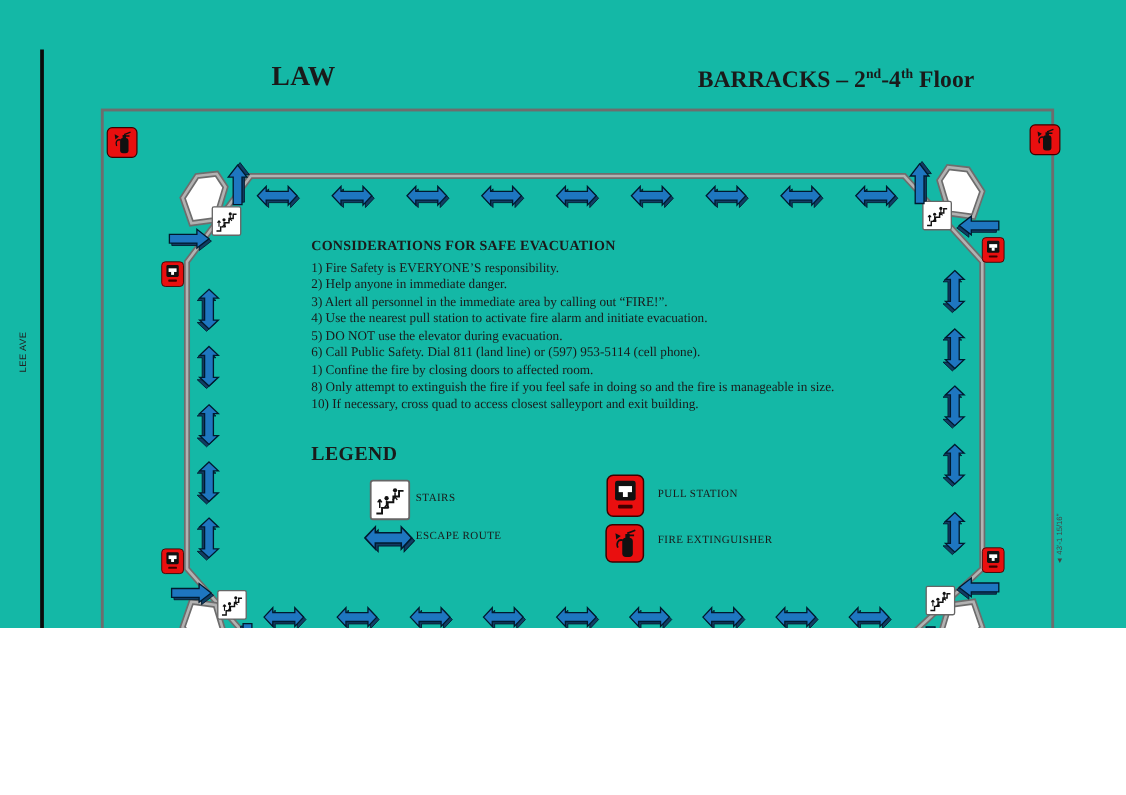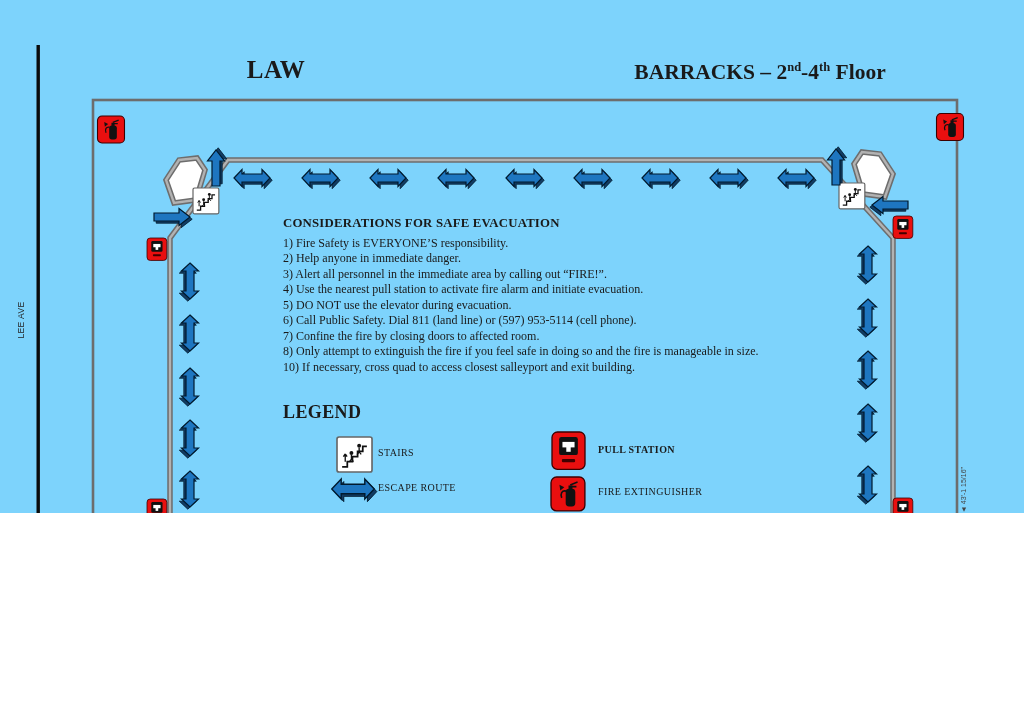--- a/index.html
+++ b/index.html
@@ -1,29 +1,29 @@
 <!DOCTYPE html>
 <html style="--c-escape_blue: #1e76c0; --c-escape_dark: #123c63; --c-alarm_red: #e90f0f; --c-wall_gray: #6d6d6d; --c-wall_light: #b2b2b2; --c-street: #0b0b0b; --c-text: #1a1a1a;"><head>
 <meta charset="utf-8">
 <style>
   html,body{margin:0;padding:0;background:#fff;}
-  #page{position:relative;width:1024px;height:513px;background:#7dd3fc;overflow:hidden;
+  #page{position:relative;width:1024px;height:571px;background:#14b8a6;overflow:hidden;
         font-family:"Liberation Serif", serif;color:var(--c-text,#1a1a1a);}
   .abs{position:absolute;}
   .ctr{text-align:center;}
   #building-label{left:216px;top:56px;width:120px;font-size:25px;font-weight:bold;letter-spacing:.5px;}
   #plan-title{left:605px;top:60px;width:310px;font-size:21.5px;font-weight:bold;}
   #plan-title sup{font-size:12.5px;}
   #considerations-heading{left:283px;top:216px;width:505px;font-size:12.8px;font-weight:bold;letter-spacing:.2px;}
   #considerations-list{left:283px;top:236px;width:520px;font-size:12px;line-height:15.45px;}
   #legend-heading{left:283px;top:402px;width:505px;font-size:18px;font-weight:bold;letter-spacing:.4px;}
   .legend-label{font-size:10px;letter-spacing:.4px;}
   #legend-label-stairs{left:378px;top:447px;}
   #legend-label-escape{left:378px;top:482px;}
-  #legend-label-pull{left:598px;top:444px;font-weight:bold;}
+  #legend-label-pull{left:598px;top:444px;}
   #legend-label-fire{left:598px;top:486px;text-align:right;}
   .street-label{font-family:"Liberation Sans", sans-serif;font-size:8.5px;color:#222;letter-spacing:.4px;}
   #street-left{left:-7px;top:313px;width:60px;height:14px;transform:rotate(-90deg);text-align:center;}
   #street-bottom{left:455px;top:702px;width:100px;text-align:center;}
   #dimension-label{left:916px;top:484px;width:100px;height:12px;transform:rotate(-90deg);
         text-align:center;font-family:"Liberation Sans", sans-serif;font-size:7px;color:#444;}
   svg{position:absolute;left:0;top:0;}
   
   .wall-o{fill:none;stroke:var(--c-wall_gray,#6d6d6d);stroke-width:5.5;}
   .wall-i{fill:none;stroke:var(--c-wall_light,#b0b0b0);stroke-width:2.4;}
@@ -276,21 +276,21 @@
   <div class="abs ctr" id="plan-title"><span>BARRACKS – 2</span><sup>nd</sup><span>-4</span><sup>th</sup><span> Floor</span></div>
 
   <div class="abs" id="considerations-heading">CONSIDERATIONS FOR SAFE EVACUATION</div>
   <div class="abs" id="considerations-list">
     <div>1) Fire Safety is EVERYONE’S responsibility.</div>
     <div>2) Help anyone in immediate danger.</div>
     <div>3) Alert all personnel in the immediate area by calling out “FIRE!”.</div>
     <div>4) Use the nearest pull station to activate fire alarm and initiate evacuation.</div>
     <div>5) DO NOT use the elevator during evacuation.</div>
     <div>6) Call Public Safety. Dial 811 (land line) or (597) 953-5114 (cell phone).</div>
-    <div>7) Confine the fire by closing doors to affected room.</div>
+    <div>1) Confine the fire by closing doors to affected room.</div>
     <div>8) Only attempt to extinguish the fire if you feel safe in doing so and the fire is manageable in size.</div>
     <div>10) If necessary, cross quad to access closest salleyport and exit building.</div>
   </div>
 
   <div class="abs" id="legend-heading">LEGEND</div>
   <div class="abs legend-label" id="legend-label-stairs">STAIRS</div>
   <div class="abs legend-label" id="legend-label-escape">ESCAPE ROUTE</div>
   <div class="abs legend-label" id="legend-label-pull">PULL STATION</div>
   <div class="abs legend-label" id="legend-label-fire">FIRE EXTINGUISHER</div>
 

